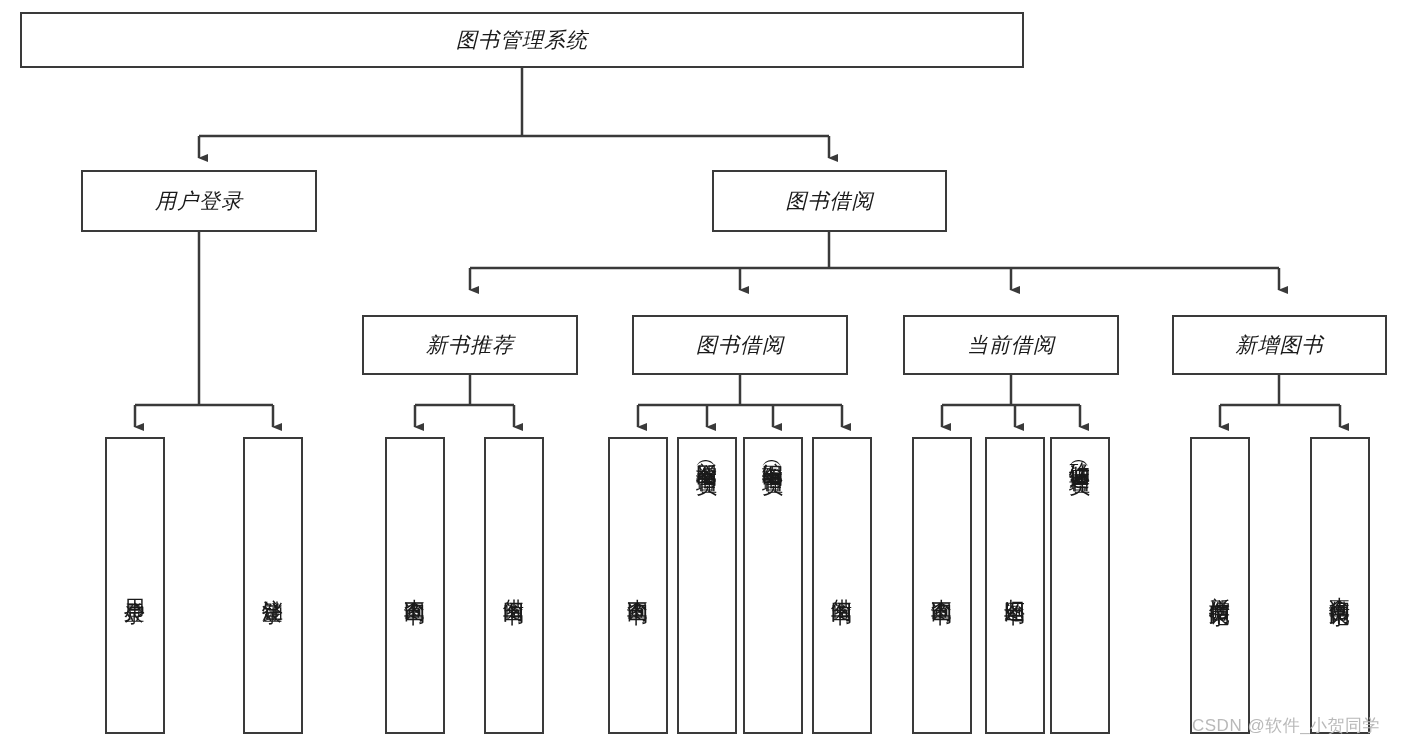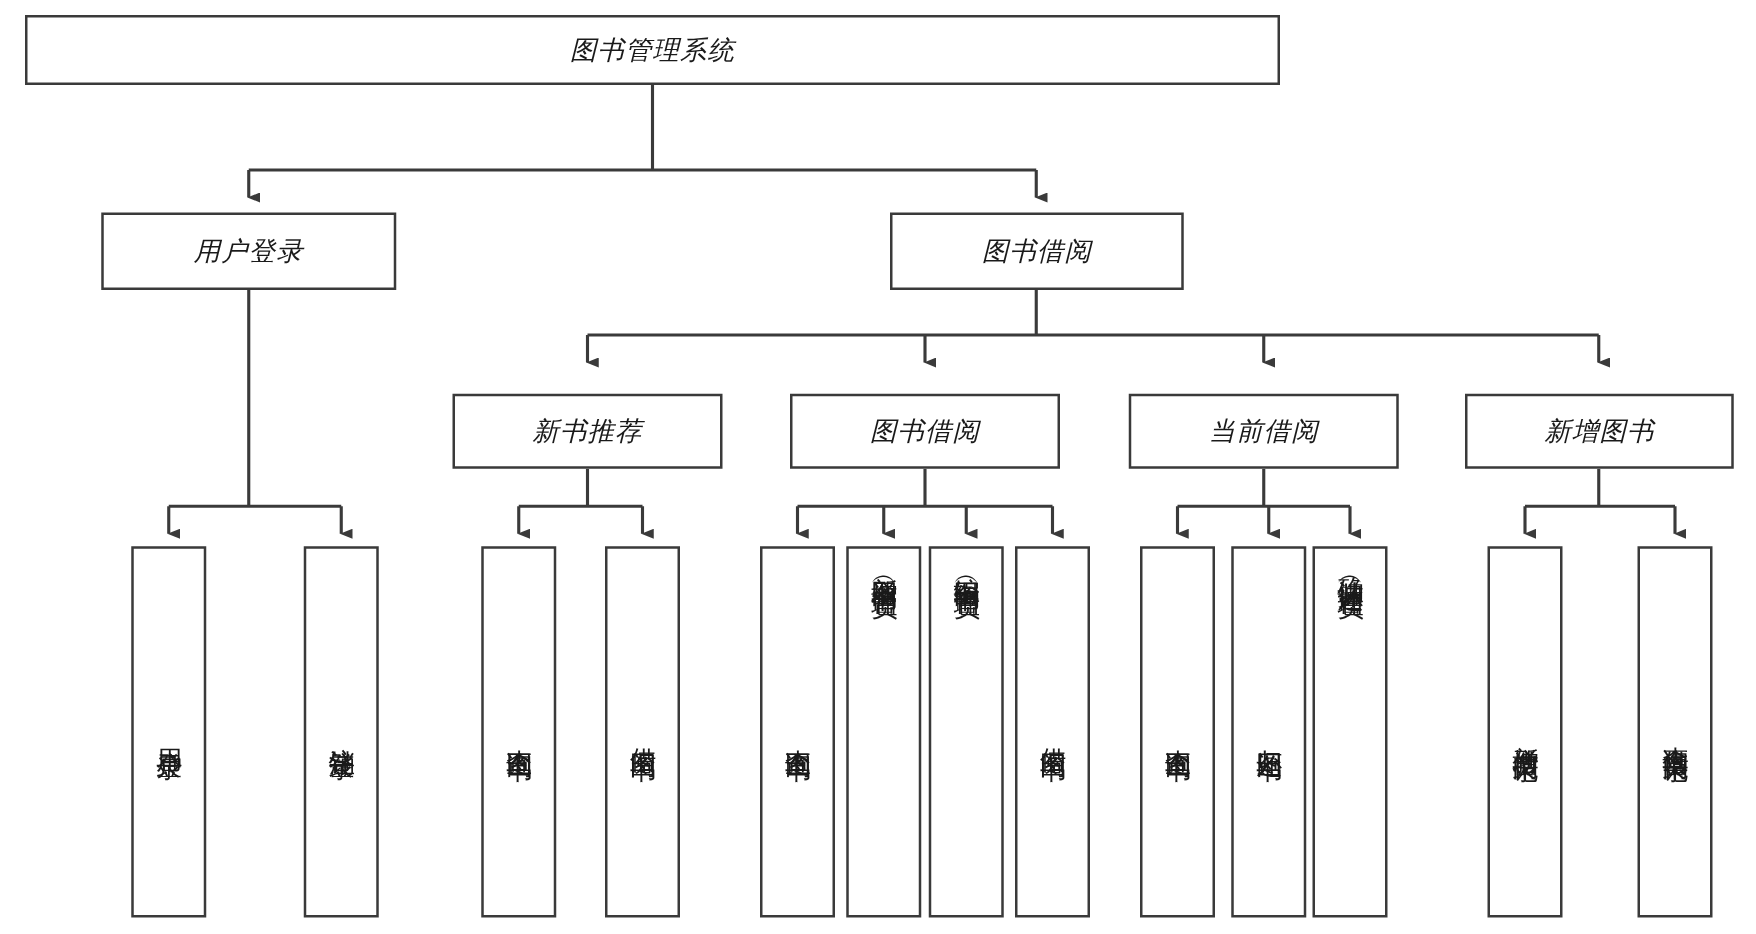--- a/index.html
+++ b/index.html
@@ -165,14 +165,15 @@
         <span>确认归还（管理员）</span>
       </div>
       <div class="node-box vertical" style="left: 1190px; top: 437px; width: 60px; height: 297px;">
         <span>新增借阅记录</span>
       </div>
       <div class="node-box vertical" style="left: 1310px; top: 437px; width: 60px; height: 297px;">
         <span>查询借阅记录</span>
       </div>
     </div>
 
+  <div class="watermark" style="left: 1192px; top: 714px;">CSDN @软件_小贺同学</div>
 
 </div>
 
 </body></html>

